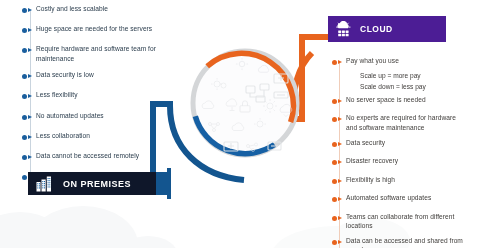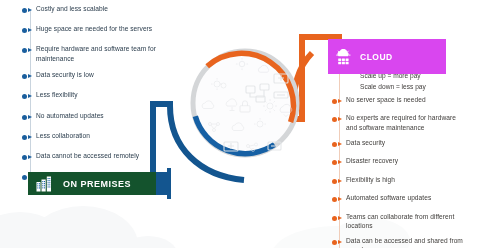--- a/index.html
+++ b/index.html
@@ -47,22 +47,22 @@
   .b-orange .dot{background:#e8641e;}
   .b-orange .tri{border-left:4px solid #e8641e;}
 
   .itxt{font-size:6.6px;line-height:9.4px;letter-spacing:.05px;}
   #col-left .itxt{color:#2a3c4c;}
   #col-right .itxt{color:#43403e;}
   .sub{font-size:6.6px;line-height:9.4px;color:#43403e;padding-left:28px;}
 
   
   .banner{position:absolute;display:flex;align-items:center;box-sizing:border-box;}
-  #banner-onprem{left:28px;top:172px;width:128px;height:23px;background:#14532d;padding-left:8px;}
-  #banner-cloud{left:328px;top:39px;width:118px;height:35px;background:#d946ef;padding-left:8px;}
+  #banner-onprem{left:28px;top:172px;width:128px;height:23px;background:#0f172a;padding-left:8px;}
+  #banner-cloud{left:328px;top:16px;width:118px;height:26px;background:#4c1d95;padding-left:8px;}
   .banner .label{color:#ffffff;font-weight:bold;letter-spacing:.5px;}
   #banner-onprem .label{font-size:9px;margin-left:10px;}
   #banner-cloud .label{font-size:8.5px;margin-left:9px;}
   .banner-tail{position:absolute;}
   .b-icon{flex:0 0 auto;display:block;}
 </style>
 </head>
 <body>
 
 <div id="stage">

